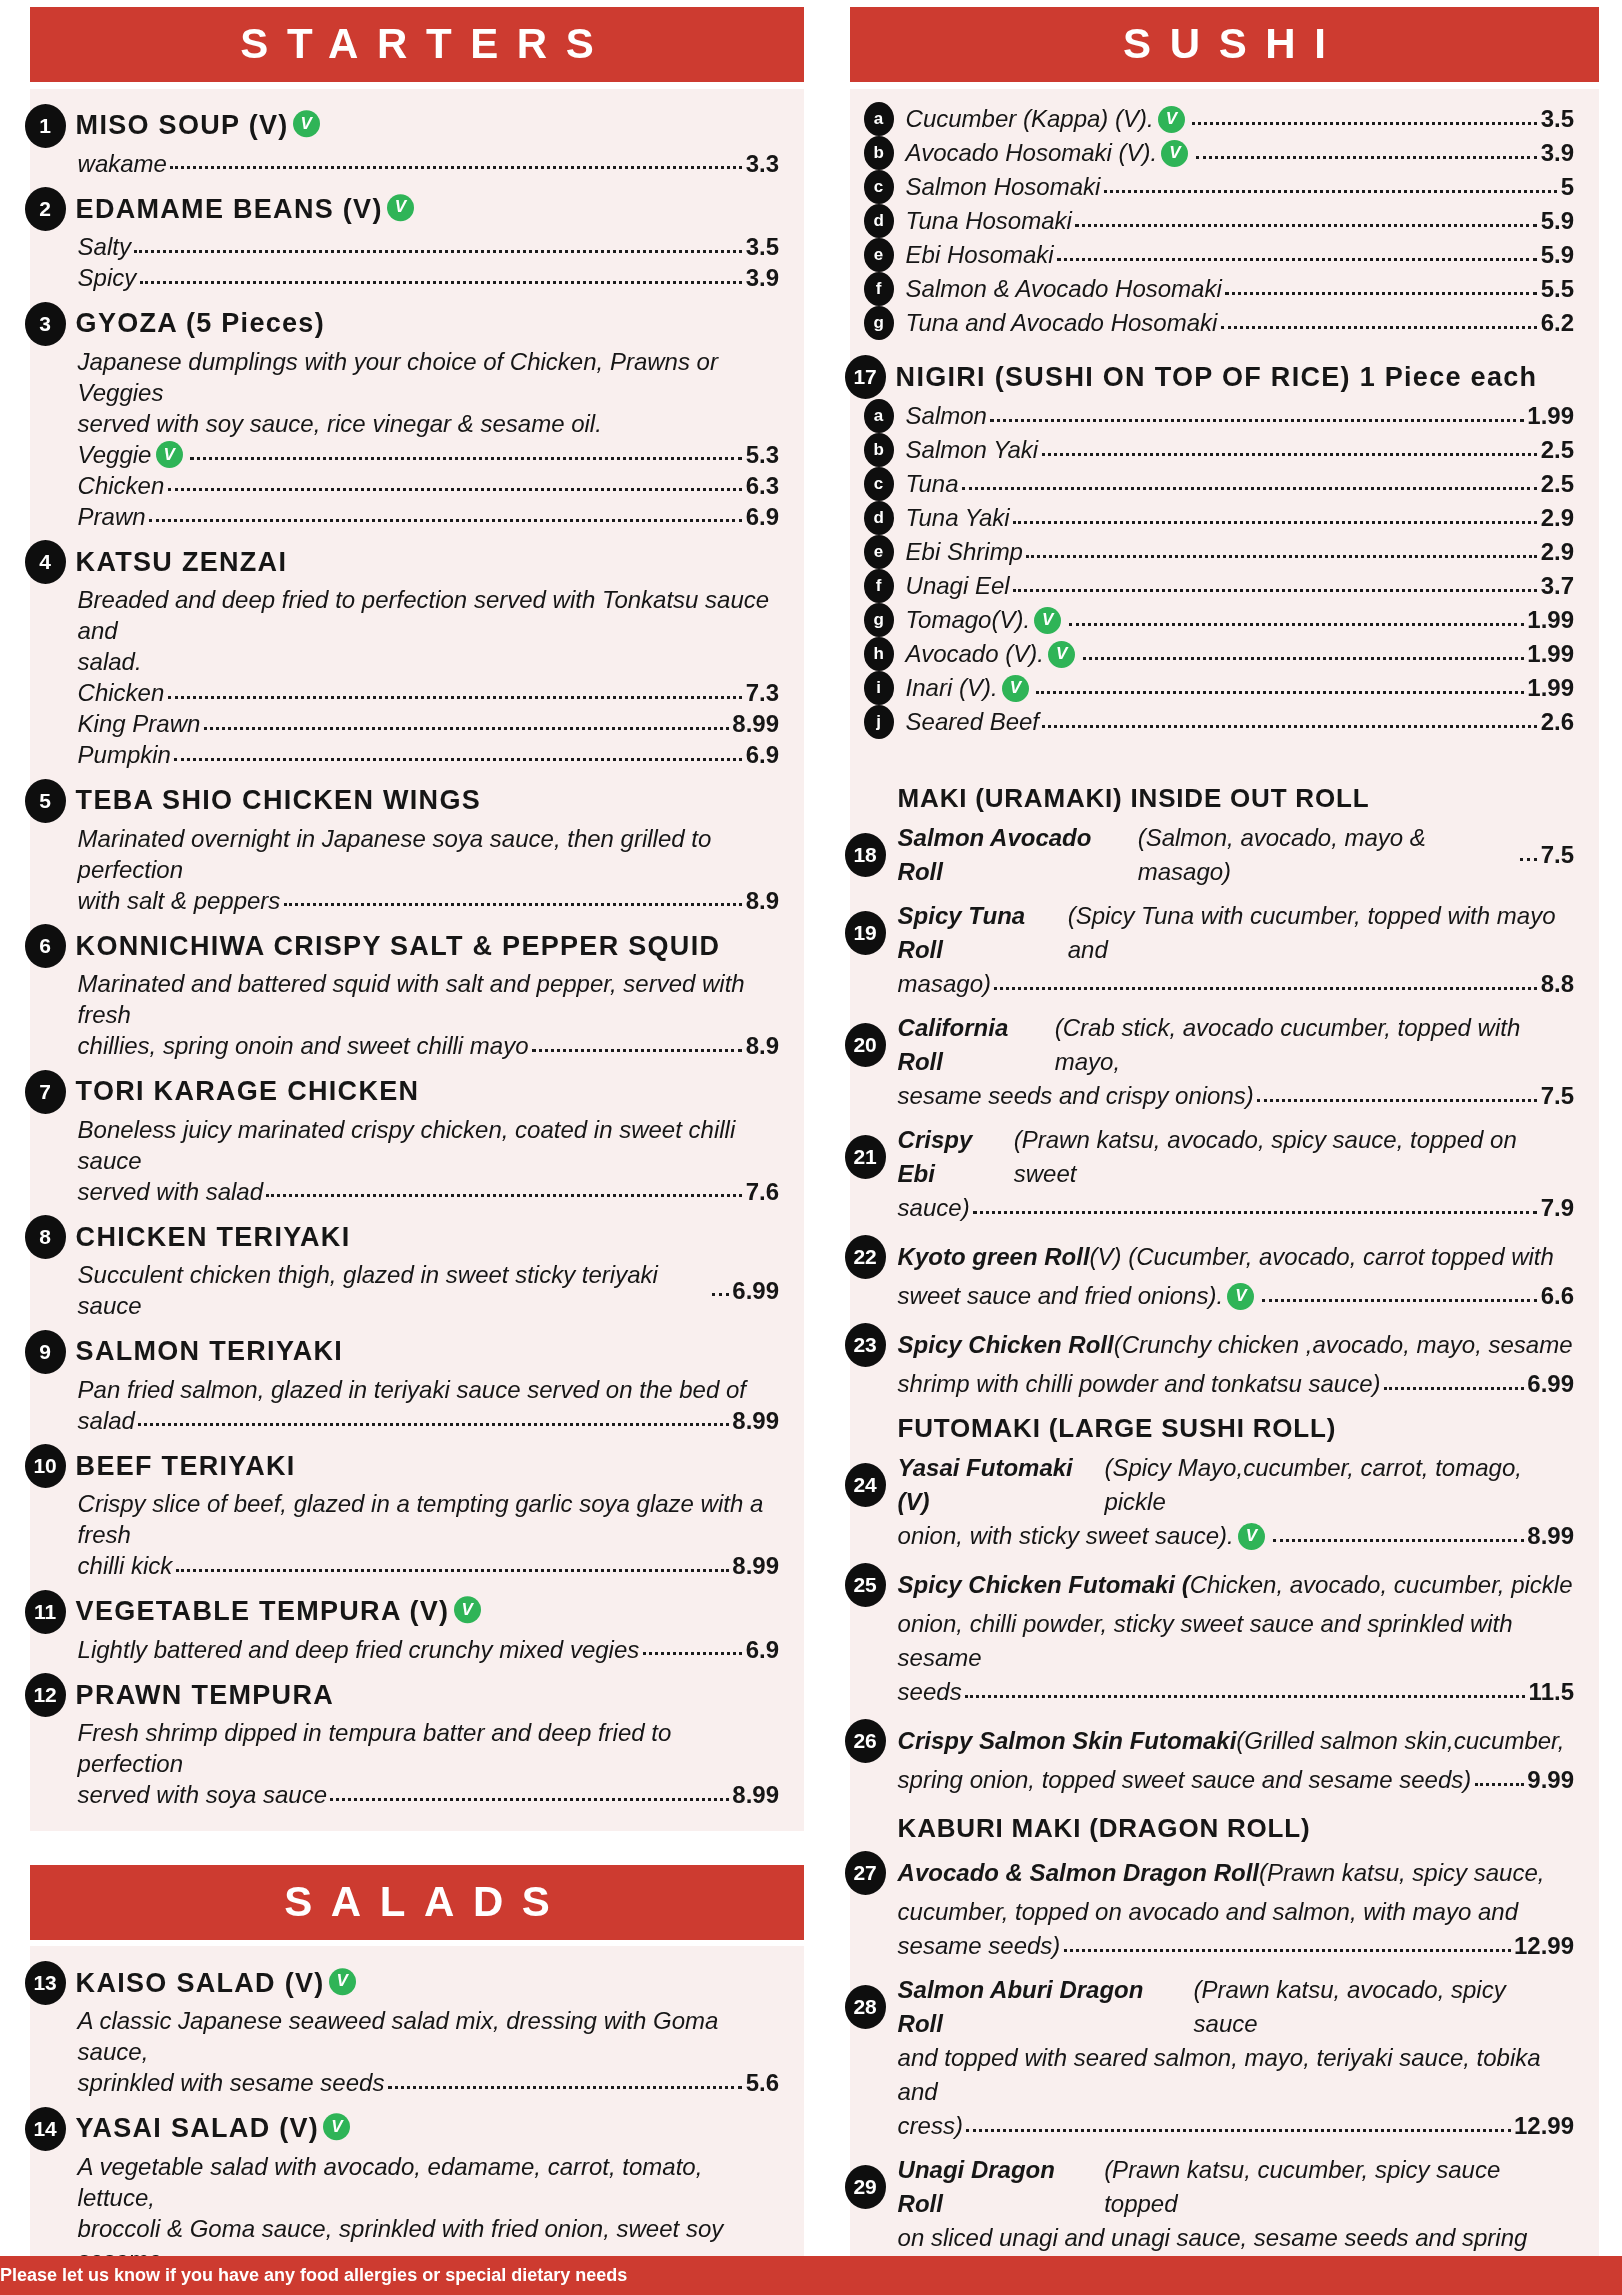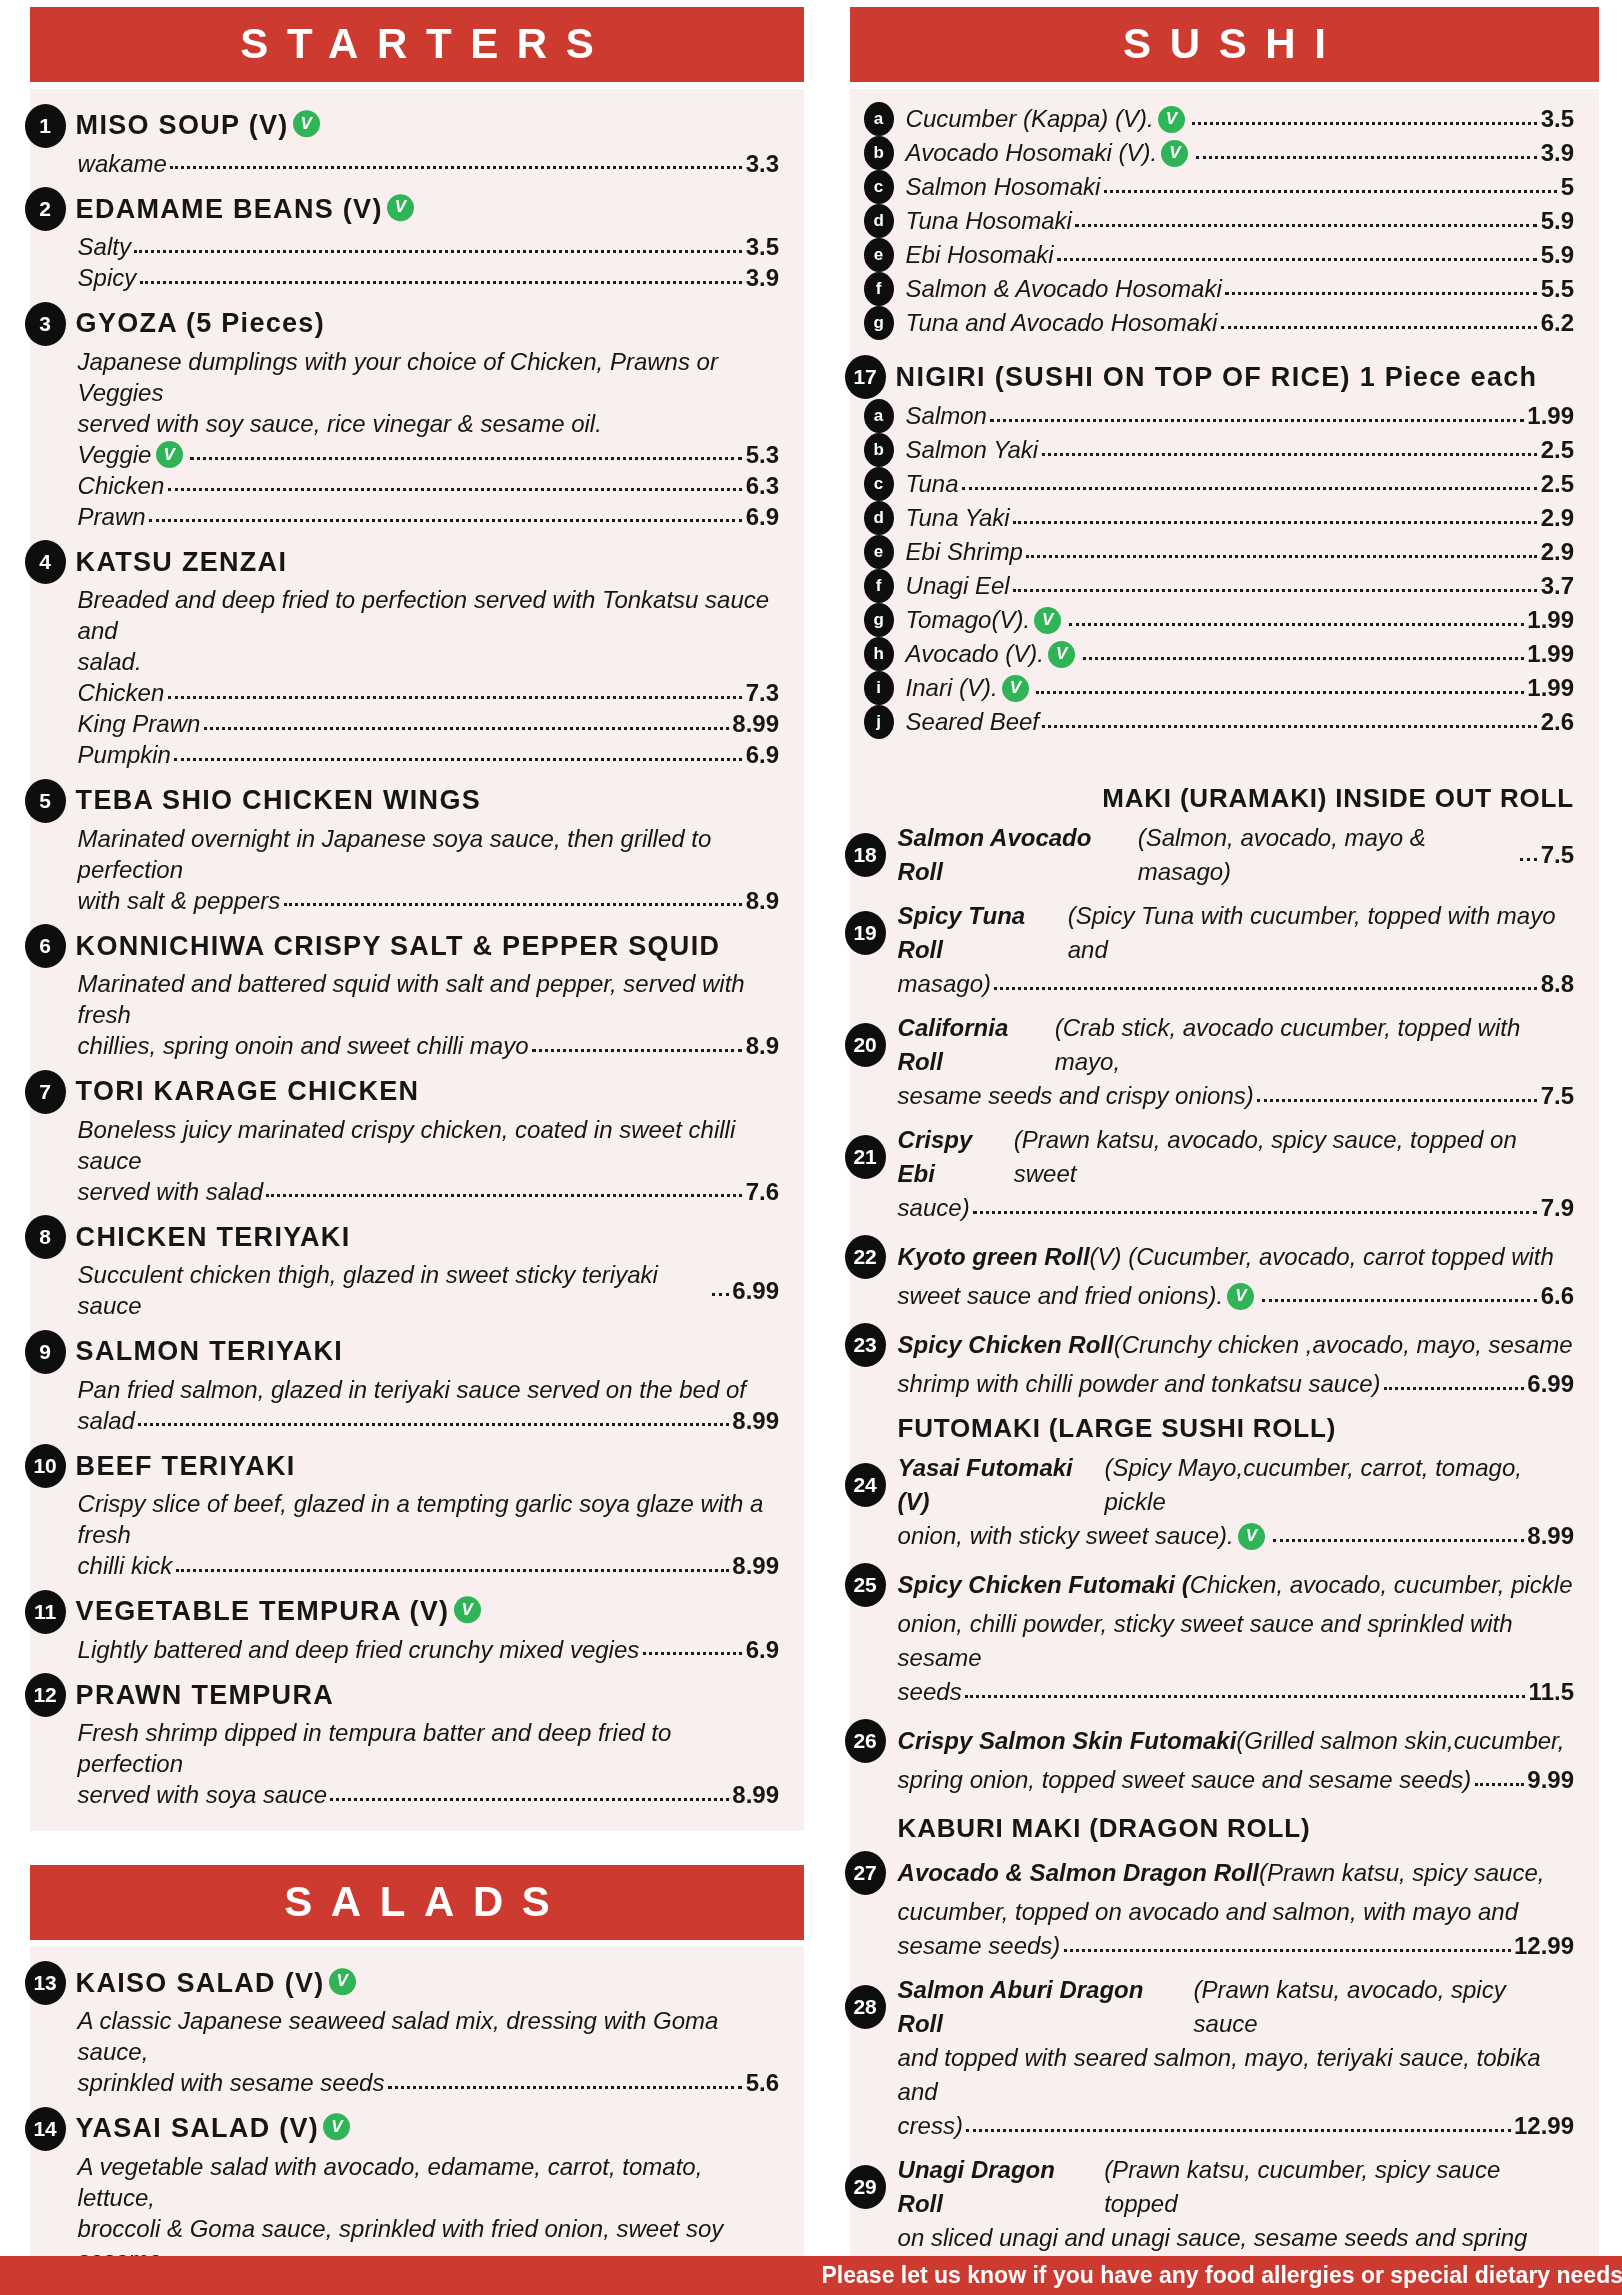--- a/index.html
+++ b/index.html
@@ -47,27 +47,27 @@
   .b{font-weight:bold;}
   .dots{flex:1 1 auto;height:12.7px;border-bottom:3.4px dotted #1b1b1b;margin:0 3.4px;min-width:17px;}
   .price{font-weight:bold;font-style:normal;font-size:24px;white-space:nowrap;}
   .veg{
     flex:0 0 auto;display:inline-flex;width:27px;height:27px;border-radius:50%;background:var(--green);
     color:#fff;font-weight:bold;font-size:17px;align-items:center;justify-content:center;
     margin:0 4.2px;font-style:italic;vertical-align:middle;
   }
   .ttl-veg{transform:translateY(-1.7px);}
   .subhead{font-weight:bold;font-size:26px;letter-spacing:0.8px;padding-left:29px;line-height:35px;margin-bottom:5px;}
-  .gap-xl{margin-top:42px;text-align:right;}
+  .gap-xl{margin-top:42px;}
   .gap-sm{margin-top:8.5px;}
   .gap-md{margin-top:13.5px;}
   .mb-lg{margin-bottom:15px;}
   .footer{
     position:absolute;left:0;bottom:0;width:1623px;height:39px;background:var(--red);
-    display:flex;align-items:center;justify-content:flex-end;color:#fff;font-weight:bold;font-size:23px;
+    display:flex;align-items:center;justify-content:flex-start;color:#fff;font-weight:bold;font-size:18px;
   }
 </style>
 </head>
 <body>
 
 <div class="col col-left">
   <div class="band">
     <span>STARTERS</span>
   </div>
   <div class="pink" id="sec-starters">

